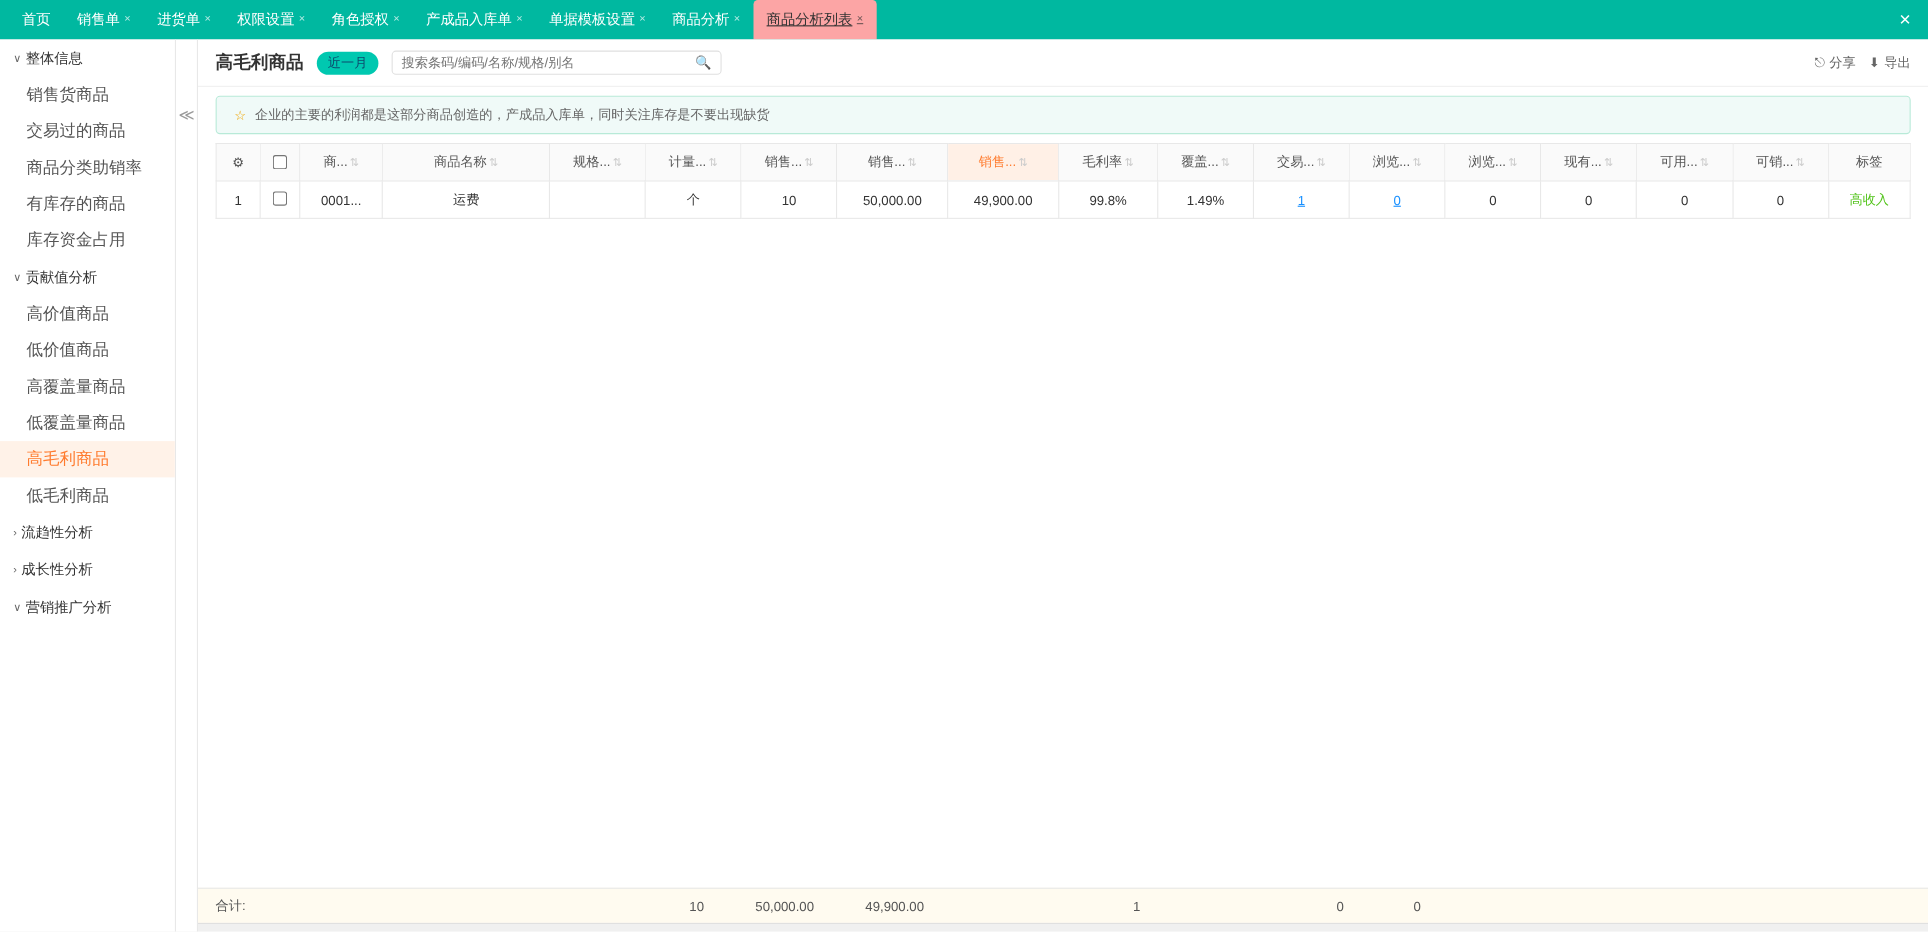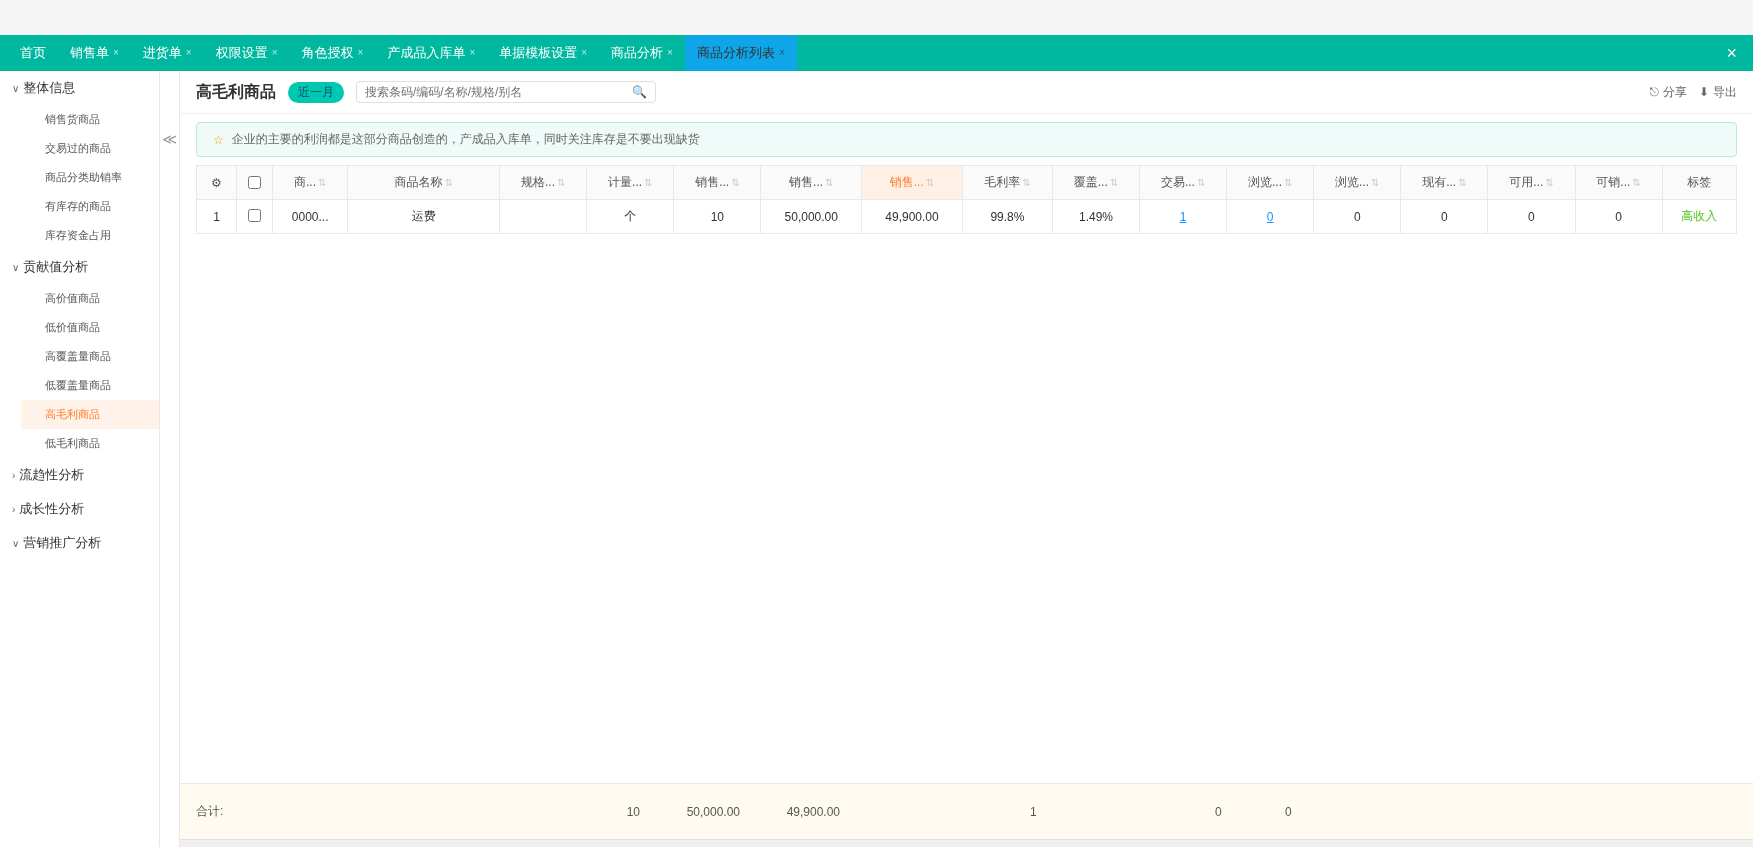--- a/index.html
+++ b/index.html
@@ -7,34 +7,33 @@
 
     
     .top-nav {
       display: flex;
       align-items: center;
       background: #00b8a0;
       height: 36px;
       padding: 0 8px;
       color: white;
       flex-shrink: 0;
-      margin-top: 35px;
     }
     .top-nav .nav-item {
       padding: 0 12px;
       height: 36px;
       line-height: 36px;
       cursor: pointer;
       white-space: nowrap;
       font-size: 13px;
       display: flex;
       align-items: center;
       gap: 4px;
     }
-    .top-nav .nav-item.active { background: #0ea5e9; color: #333; border-radius: 4px 4px 0 0; }
+    .top-nav .nav-item.active { background: #fca5a5; color: #333; border-radius: 4px 4px 0 0; text-decoration: underline; }
     .top-nav .nav-item .close-icon { font-size: 10px; opacity: 0.7; cursor: pointer; }
     .top-nav .spacer { flex: 1; }
     .top-nav .close-btn { font-size: 18px; cursor: pointer; padding: 0 8px; }
 
     
     .main-container {
       display: flex;
       height: calc(847px - 36px);
       background: #f0f0f0;
     }
@@ -52,25 +51,24 @@
       align-items: center;
       padding: 8px 12px;
       font-size: 13px;
       color: #333;
       cursor: pointer;
       font-weight: 500;
     }
     .sidebar-group-header .arrow { font-size: 10px; margin-right: 4px; color: #666; }
     .sidebar-item {
       padding: 7px 12px 7px 24px;
-      font-size: 11px;
+      font-size: 15px;
       color: #555;
       cursor: pointer;
       white-space: nowrap;
-      margin-left: 21px;
     }
     .sidebar-item.active { background: #fff2e8; color: #ff7b2e; font-weight: 500; }
 
     
     .collapse-btn {
       width: 20px;
       background: white;
       border-right: 1px solid #e8e8e8;
       display: flex;
       align-items: flex-start;
@@ -203,21 +201,21 @@
     }
     .tag-high { color: #52c41a; font-weight: 500; }
     .tag-link { color: #1890ff; text-decoration: underline; cursor: pointer; }
 
     
     .footer-bar {
       display: flex;
       align-items: center;
       background: #fffbf0;
       border-top: 1px solid #e8e8e8;
-      padding: 19px 16px;
+      padding: 7px 16px;
       flex-shrink: 0;
       font-size: 12px;
       color: #555;
     }
     .footer-bar .total-label { margin-right: 20px; font-weight: 500; }
     .footer-cells {
       display: flex;
       gap: 0;
       flex: 1;
     }
@@ -483,21 +481,21 @@
                 <div class="col-inner">
                   <span>标签</span>
                 </div>
               </th>
             </tr>
           </thead>
           <tbody>
             <tr>
               <td>1</td>
               <td><input type="checkbox" style=""></td>
-              <td>0000...</td>
+              <td>0001...</td>
               <td>运费</td>
               <td></td>
               <td>个</td>
               <td>10</td>
               <td>50,000.00</td>
               <td>49,900.00</td>
               <td>99.8%</td>
               <td>1.49%</td>
               <td>
                 <span class="tag-link">1</span>

